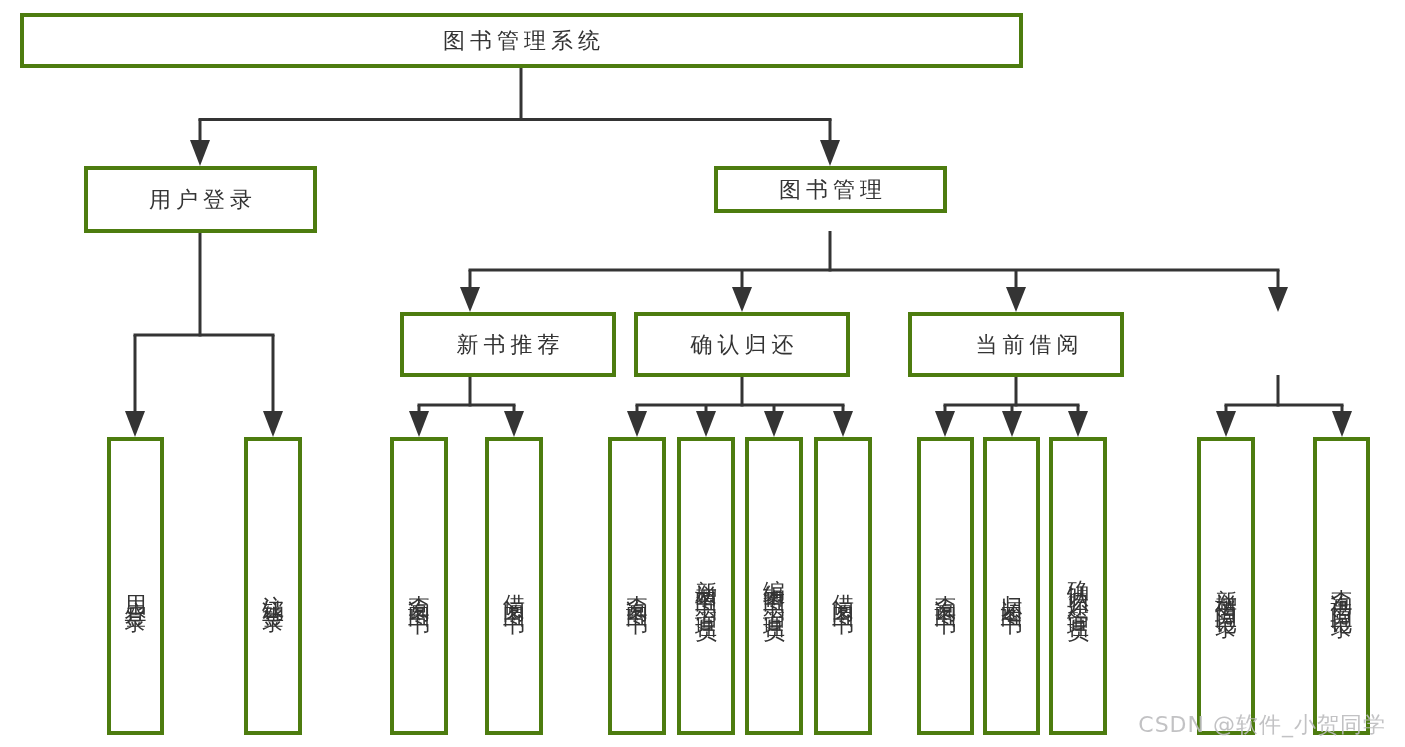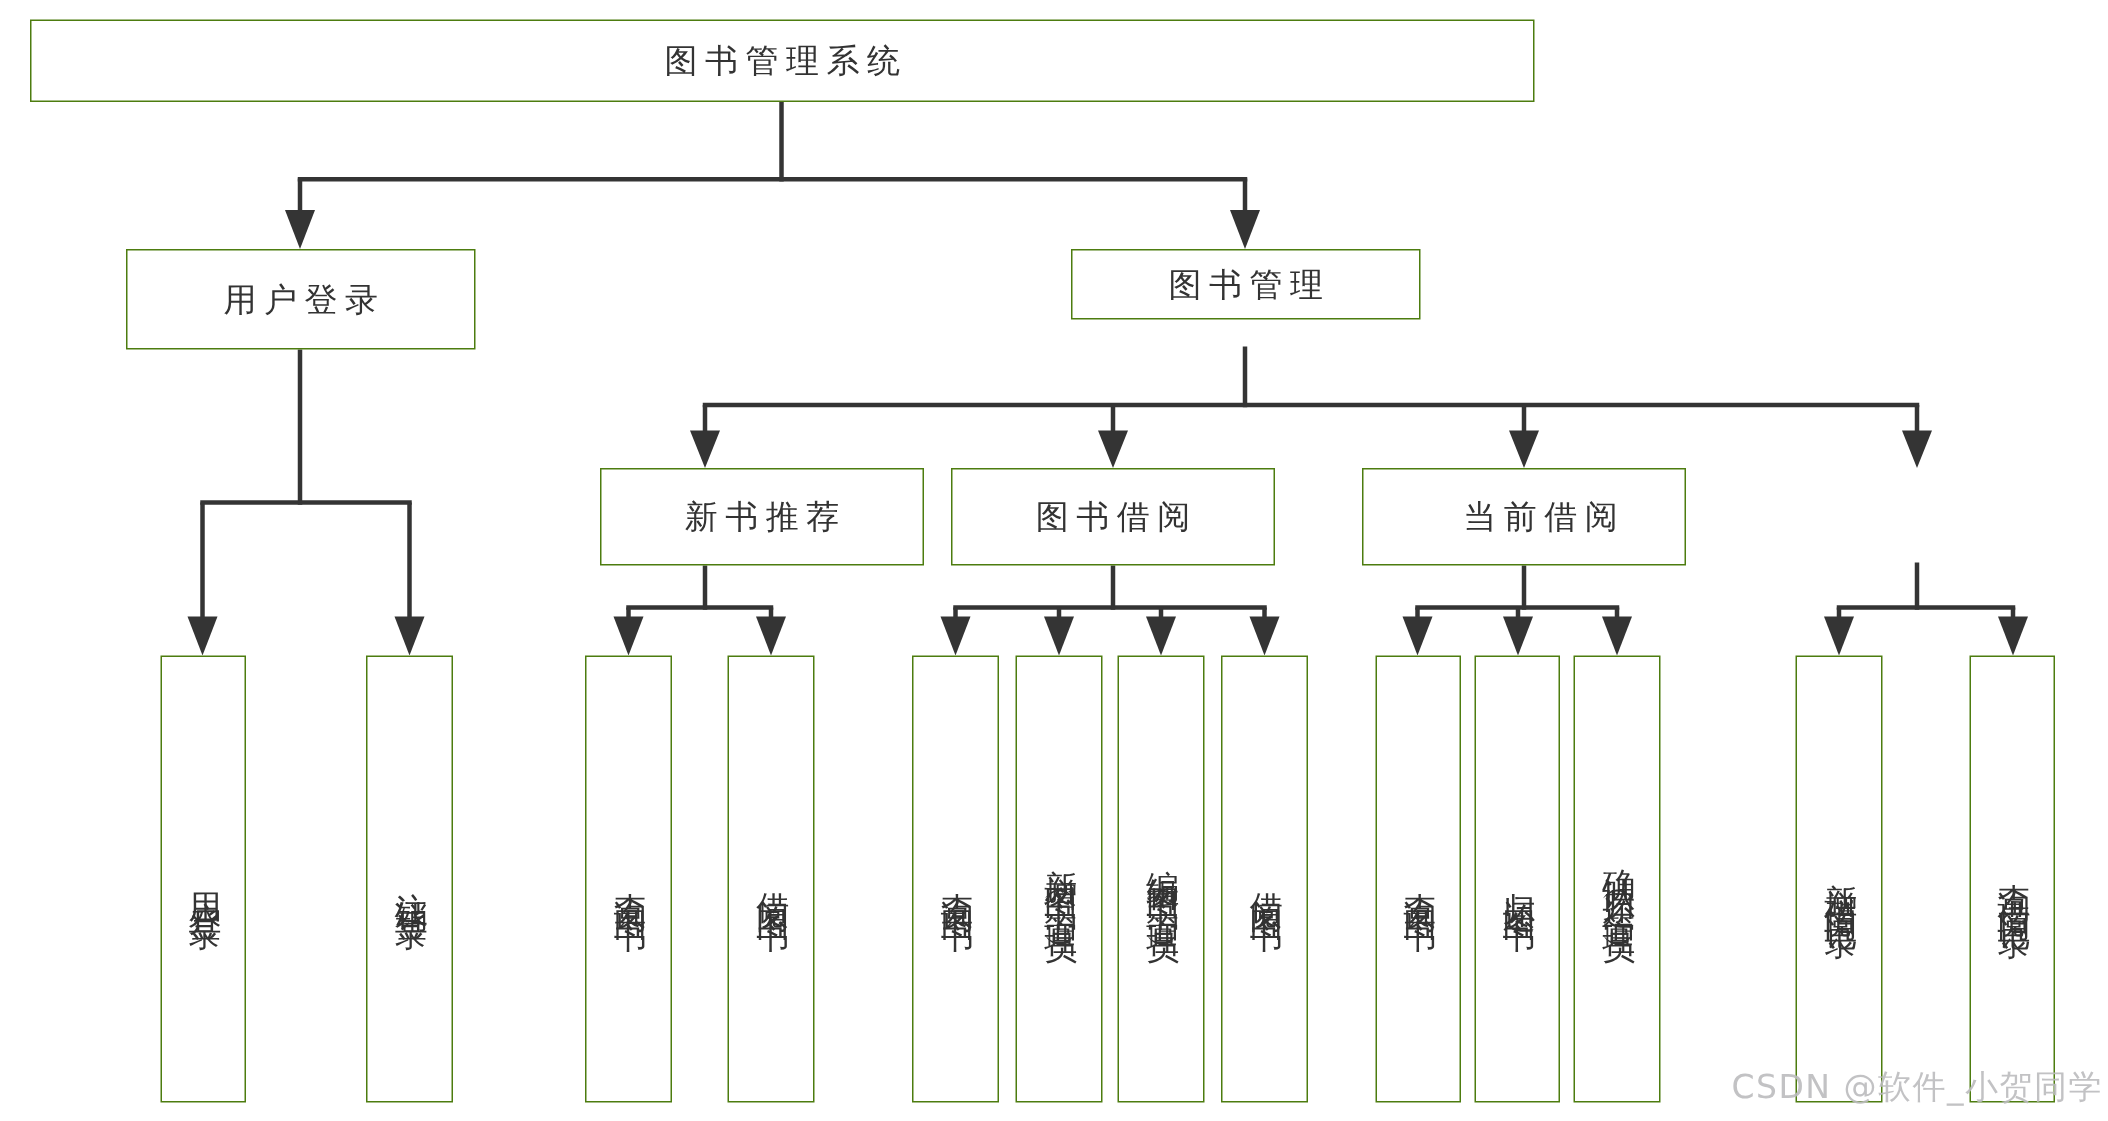--- a/index.html
+++ b/index.html
@@ -19,21 +19,21 @@
     left: 0; top: 0;
     width: 1405px; height: 747px;
     z-index: 1;
   }
   .connectors line { stroke: #343434; stroke-width: 3; }
   .connectors polygon { fill: #343434; }
 
   .node {
     position: absolute;
     background: #ffffff;
-    border: 1px solid #4d7c0f;
+    border: 4px solid #4d7c0f;
     display: flex;
     align-items: center;
     justify-content: center;
     color: #333333;
     z-index: 2;
   }
 
   .htext {
     font-size: 22px;
     letter-spacing: 5px;
@@ -47,21 +47,21 @@
     text-orientation: mixed;
     font-size: 22px;
     line-height: 1.1;
     letter-spacing: 6px;
     padding-top: 6px; 
     color: #333333;
   }
 
   .watermark {
     position: absolute;
-    right: 3px;
+    right: 19px;
     bottom: 7px;
     font-size: 22px;
     letter-spacing: 1px;
     color: rgba(187, 187, 190, 0.9);
     z-index: 5;
     white-space: nowrap;
   }
 </style>
 </head>
 <body>
@@ -152,21 +152,21 @@
     <span class="htext">用户登录</span>
   </div>
   <div class="node" style="left:714px; top:166px; width:233px; height:47px;">
     <span class="htext">图书管理</span>
   </div>
 
   <div class="node" style="left:362px; top:312px; width:216px; height:65px;margin-left:38px;">
     <span class="htext">新书推荐</span>
   </div>
   <div class="node" style="left:634px; top:312px; width:216px; height:65px;">
-    <span class="htext">图书借阅</span>
+    <span class="htext">确认归还</span>
   </div>
   <div class="node" style="left:908px; top:312px; width:216px; height:65px;padding-left:22px;">
     <span class="htext">当前借阅</span>
   </div>
 
   <div class="node" style="left:107px; top:437px; width:57px; height:298px;">
     <span class="vtext">用户登录</span>
   </div>
   <div class="node" style="left:244px; top:437px; width:58px; height:298px;">
     <span class="vtext">注销登录</span>

